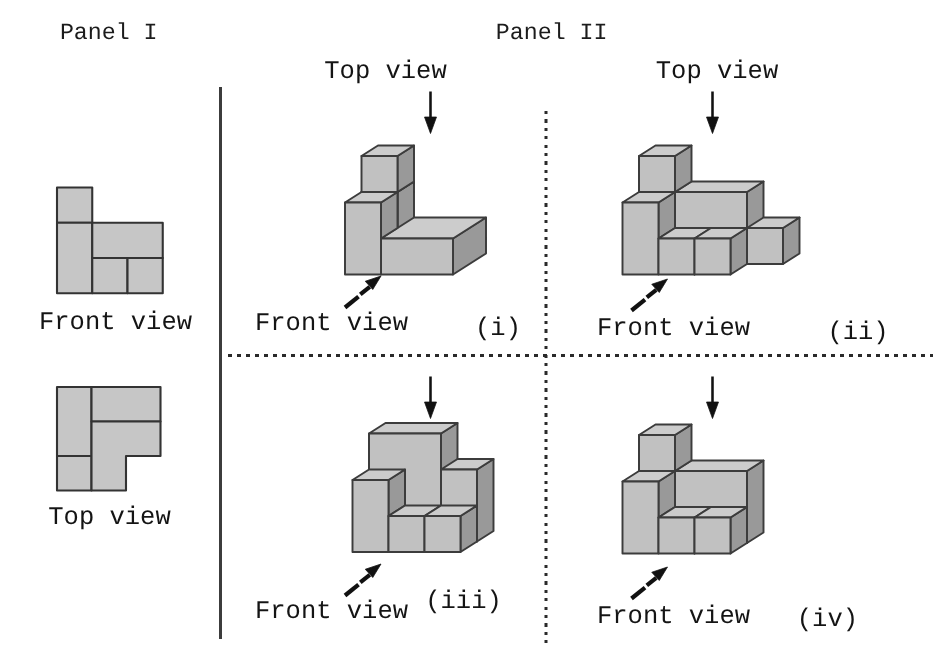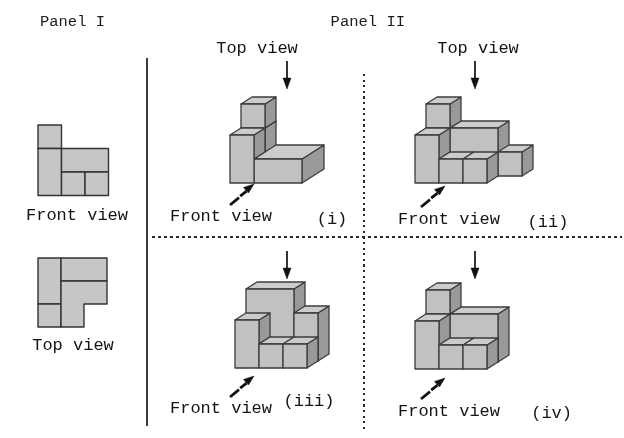--- a/index.html
+++ b/index.html
@@ -98,21 +98,21 @@
       <polygon points="74,89 85,82 85,58 74,65" fill="#999999" stroke="#3c3c3c" stroke-width="1.3" stroke-linejoin="round"></polygon>
       <polygon points="50,65 74,65 85,58 61,58" fill="#cccccc" stroke="#3c3c3c" stroke-width="1.3" stroke-linejoin="round"></polygon>
       <polygon points="50,89 74,89 74,65 50,65" fill="#c1c1c1" stroke="#3c3c3c" stroke-width="1.3" stroke-linejoin="round"></polygon>
     </svg>
   <svg class="abs ne-arrow" style="left:417px;top:185px;" width="30" height="24">
       <line x1="4" y1="22" x2="13" y2="14.7" stroke="#111111" stroke-width="2.8" stroke-linecap="butt"></line>
       <line x1="14.2" y1="13.2" x2="20.5" y2="8.2" stroke="#111111" stroke-width="2.8" stroke-linecap="butt"></line>
       <polygon points="28,1 22.5,10 17.5,4.5" fill="#111111" stroke="#111111" stroke-width="0.5" stroke-linejoin="round"></polygon>
     </svg>
   <div class="abs lbl" style="left:398px;top:210px;width:92px;">Front view</div>
-  <div class="abs lbl" style="left:524px;top:213px;width:48px;">(ii)</div>
+  <div class="abs lbl" style="left:548px;top:213px;width:48px;">(ii)</div>
 
   <svg class="abs down-arrow" style="left:281px;top:250px;" width="12" height="30">
       <line x1="6" y1="1" x2="6" y2="20" stroke="#111111" stroke-width="1.7" stroke-linecap="butt"></line>
       <polygon points="2,18 10,18 6,29" fill="#111111" stroke="#111111" stroke-width="0.5" stroke-linejoin="round"></polygon>
     </svg>
   <svg class="abs" id="solid-iii" style="left:233px;top:279px;" width="98" height="92">
       <polygon points="61,82 72,75 72,3 61,10" fill="#999999" stroke="#3c3c3c" stroke-width="1.3" stroke-linejoin="round"></polygon>
       <polygon points="13,10 61,10 72,3 24,3" fill="#cccccc" stroke="#3c3c3c" stroke-width="1.3" stroke-linejoin="round"></polygon>
       <polygon points="13,82 61,82 61,10 13,10" fill="#c1c1c1" stroke="#3c3c3c" stroke-width="1.3" stroke-linejoin="round"></polygon>
       <polygon points="85,82 96,75 96,27 85,34" fill="#999999" stroke="#3c3c3c" stroke-width="1.3" stroke-linejoin="round"></polygon>

